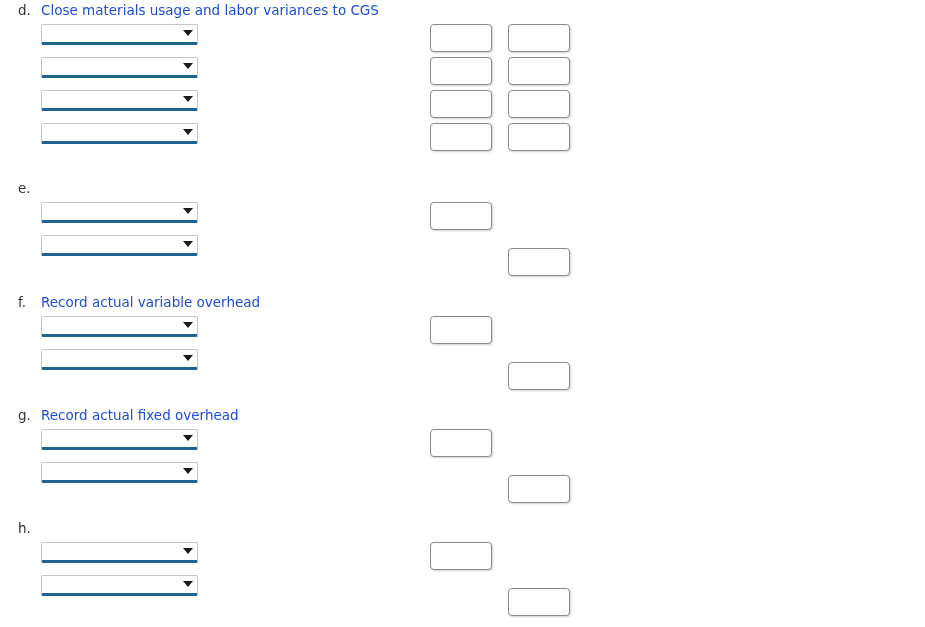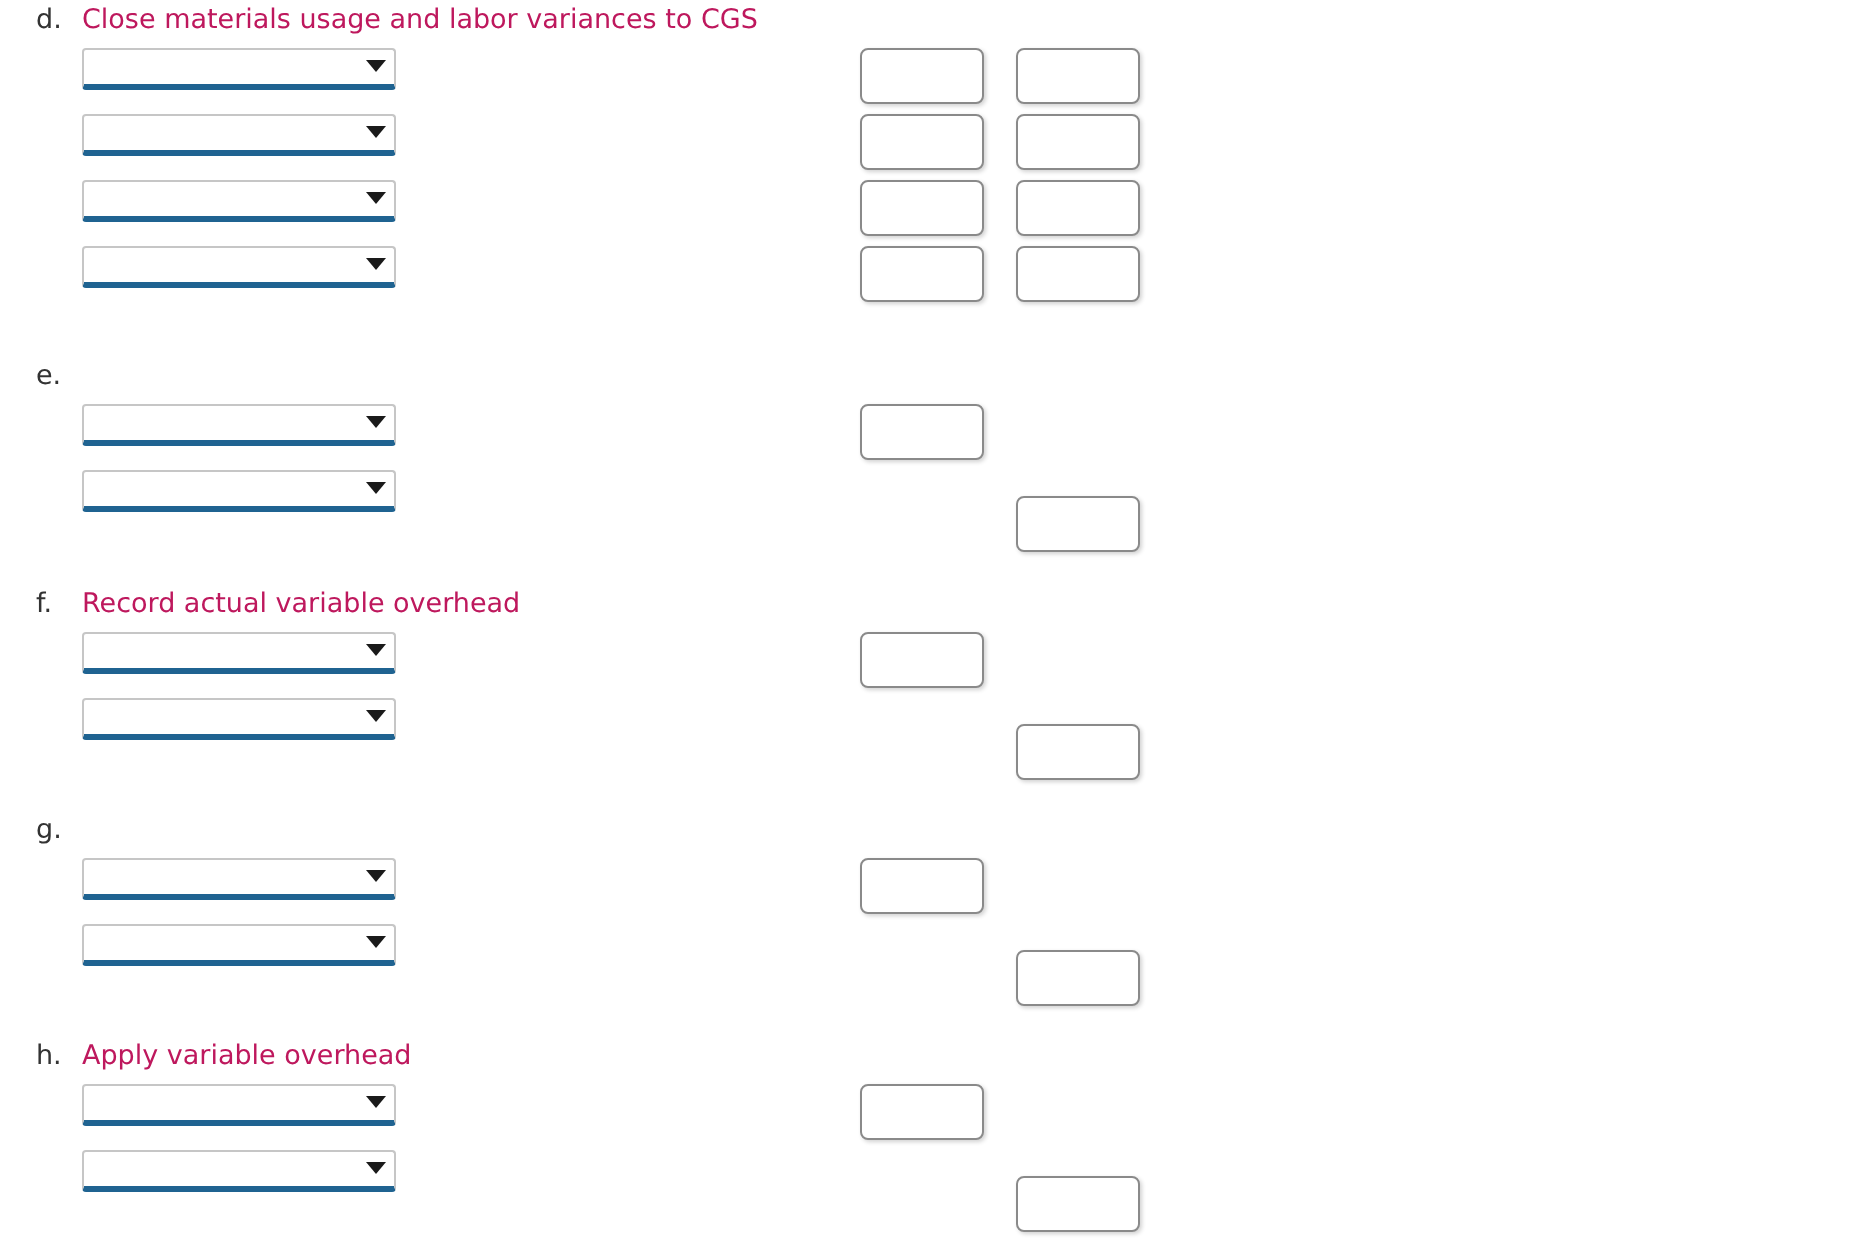--- a/index.html
+++ b/index.html
@@ -43,21 +43,21 @@
     color: #333333;
     white-space: nowrap;
   }
 
   .section-title {
     position: absolute;
     left: 41px;
     top: 0;
     font-size: 13.5px;
     line-height: 20px;
-    color: #be185d;
+    color: #1d4ed8;
     white-space: nowrap;
   }
 
   
   .rows {
     position: relative;
   }
 
   .entry-row {
     position: relative;
@@ -240,20 +240,21 @@
           </div>
           <div class="amount-box credit offset-down">
             <span class="amount-value"></span>
           </div>
         </div>
       </div>
     </div>
     <div class="section" style="position: absolute; left: 0px; top: 405px; width: 925px;">
       <div class="section-header">
         <span class="section-letter">g.</span>
+        <span class="section-title">Record actual fixed overhead</span>
       </div>
       <div class="rows" style="position: absolute; left: 0px; top: 24px; width: 925px;">
         <div class="entry-row" style="position: absolute; left: 0px; top: 0px; width: 925px;">
           <div class="account-select" role="combobox">
             <span class="select-value" title=""></span>
             <span class="caret-icon"></span>
           </div>
           <div class="amount-box debit">
             <span class="amount-value"></span>
           </div>
@@ -265,21 +266,20 @@
           </div>
           <div class="amount-box credit offset-down">
             <span class="amount-value"></span>
           </div>
         </div>
       </div>
     </div>
     <div class="section" style="position: absolute; left: 0px; top: 518px; width: 925px;">
       <div class="section-header">
         <span class="section-letter">h.</span>
-        <span class="section-title">Apply variable overhead</span>
       </div>
       <div class="rows" style="position: absolute; left: 0px; top: 24px; width: 925px;">
         <div class="entry-row" style="position: absolute; left: 0px; top: 0px; width: 925px;">
           <div class="account-select" role="combobox">
             <span class="select-value" title=""></span>
             <span class="caret-icon"></span>
           </div>
           <div class="amount-box debit">
             <span class="amount-value"></span>
           </div>

